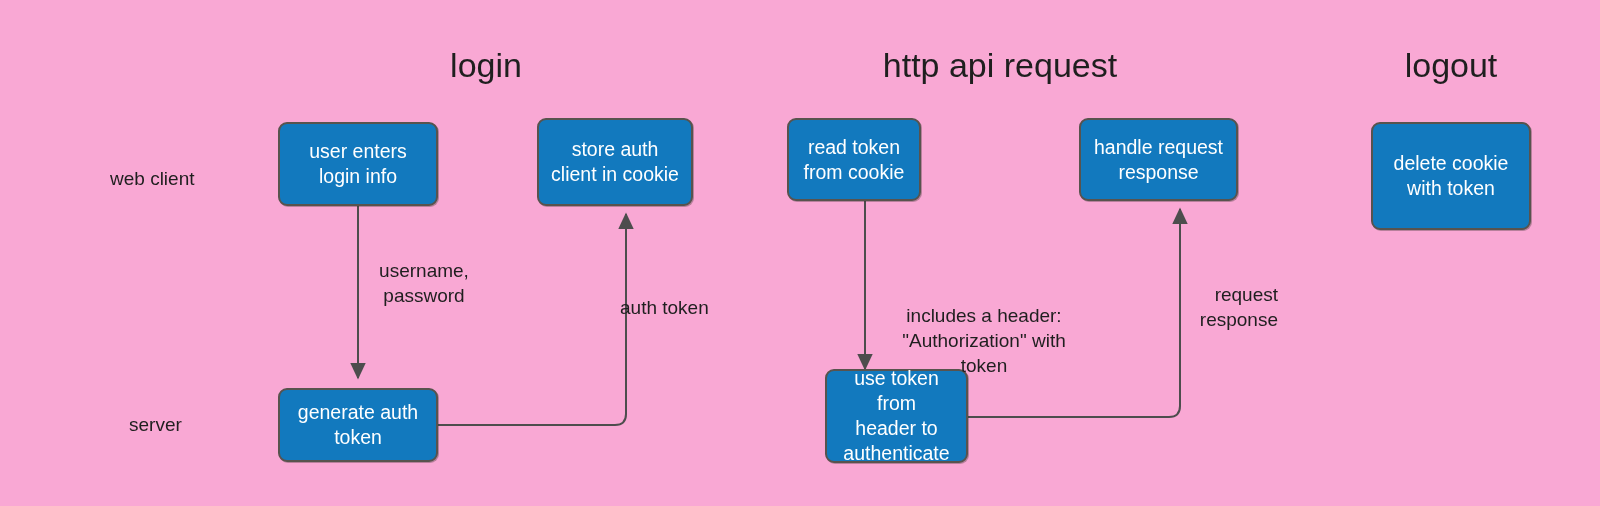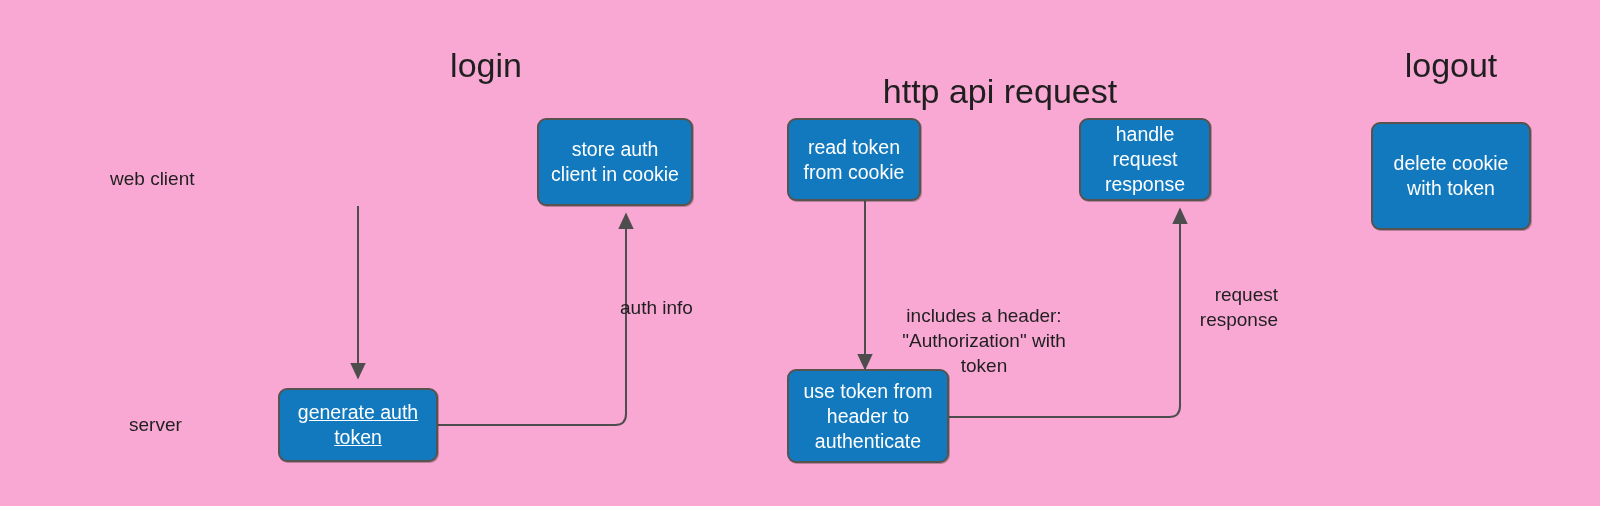--- a/index.html
+++ b/index.html
@@ -93,50 +93,54 @@
       <path d="M865,201 L865,369" fill="none" stroke="#4d4d4d" stroke-width="2" marker-end="url(#arrowhead)"></path>
     </g>
 
     <g>
       <path d="M945,417 L1169,417 Q1180,417 1180,406 L1180,209" fill="none" stroke="#4d4d4d" stroke-width="2" marker-end="url(#arrowhead)"></path>
     </g>
   </svg>
 
   <div class="section-title" style="left:386px; top:45px; width:200px;">login</div>
 
-  <div class="section-title" style="left:880px; top:45px; width:240px;margin-top:26px;">http api request</div>
+  <div class="section-title" style="left:880px; top:45px; width:240px;">http api request</div>
 
   <div class="section-title" style="left:1351px; top:45px; width:200px;">logout</div>
 
   <div class="row-label" style="left:110px; top:154px;margin-top:13px;">web client</div>
 
   <div class="row-label" style="left:129px; top:413px;">server</div>
 
+  <div class="node" style="left:278px; top:122px; width:160px; height:84px;">user enters
+login info</div>
 
   <div class="node" style="left:537px; top:118px; width:156px; height:88px;">store auth
 client in cookie</div>
 
-  <div class="node" style="left:278px; top:388px; width:160px; height:74px;text-decoration:underline;">generate auth
+  <div class="node" style="left:278px; top:388px; width:160px; height:74px;">generate auth
 token</div>
 
   <div class="node" style="left:787px; top:118px; width:134px; height:83px;">read token
 from cookie</div>
 
-  <div class="node" style="left:1079px; top:118px; width:132px; height:83px;text-align:center;">handle request
+  <div class="node" style="left:1079px; top:118px; width:159px; height:83px;text-align:center;">handle request
 response</div>
 
-  <div class="node" style="left:787px; top:369px; width:162px; height:94px;">use token from
+  <div class="node" style="left:825px; top:369px; width:143px; height:94px;">use token from
 header to
 authenticate</div>
 
   <div class="node" style="left:1371px; top:122px; width:160px; height:108px;">delete cookie
 with token</div>
 
+  <div class="edge-label" style="left:366px; top:258px; width:116px;">username,
+password</div>
 
-  <div class="edge-label" style="left:620px; top:295px; width:110px; text-align:left;">auth info</div>
+  <div class="edge-label" style="left:620px; top:295px; width:110px; text-align:left;">auth token</div>
 
   <div class="edge-label" style="left:893px; top:258px; width:182px;margin-top:45px;">includes a header:
 "Authorization" with
 token</div>
 
   <div class="edge-label" style="left:1178px; top:282px; width:100px; text-align:right;">request
 response</div>
 
 </div>
 

